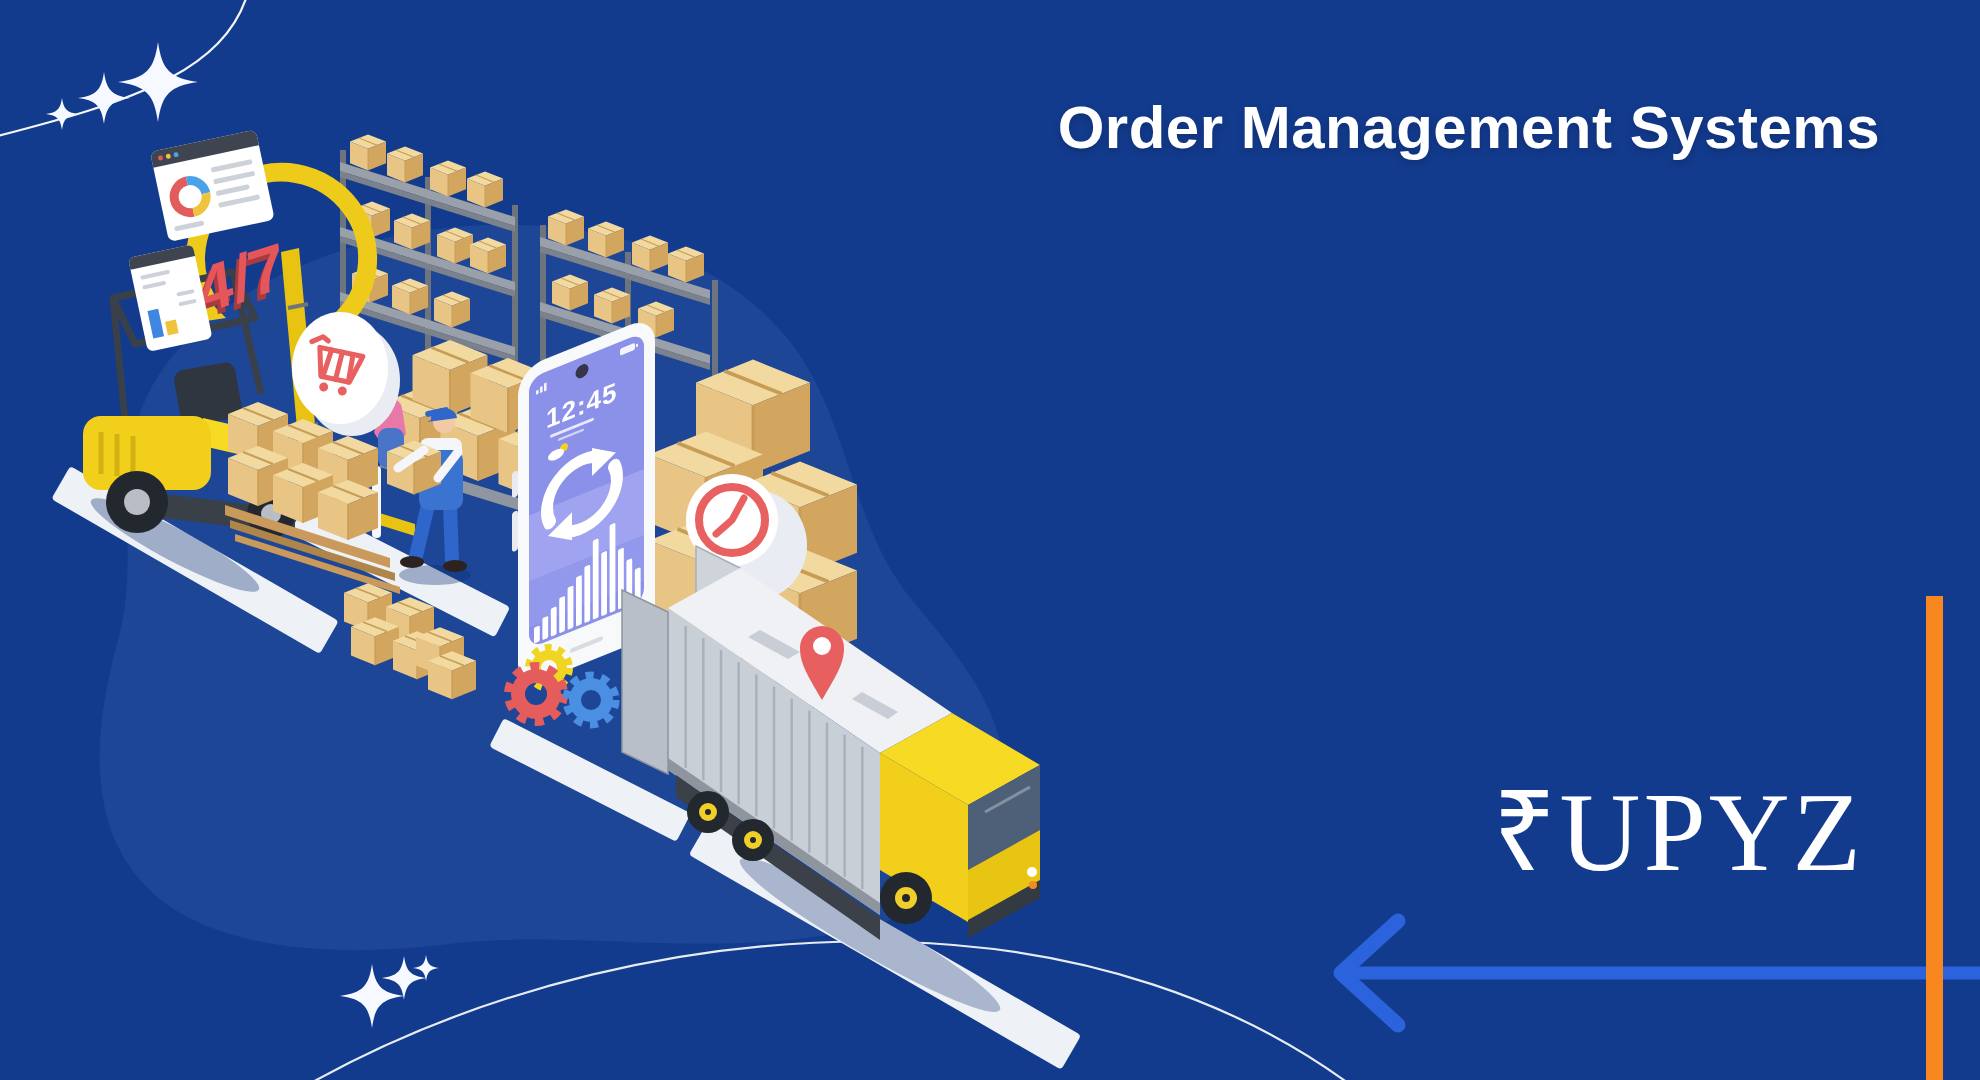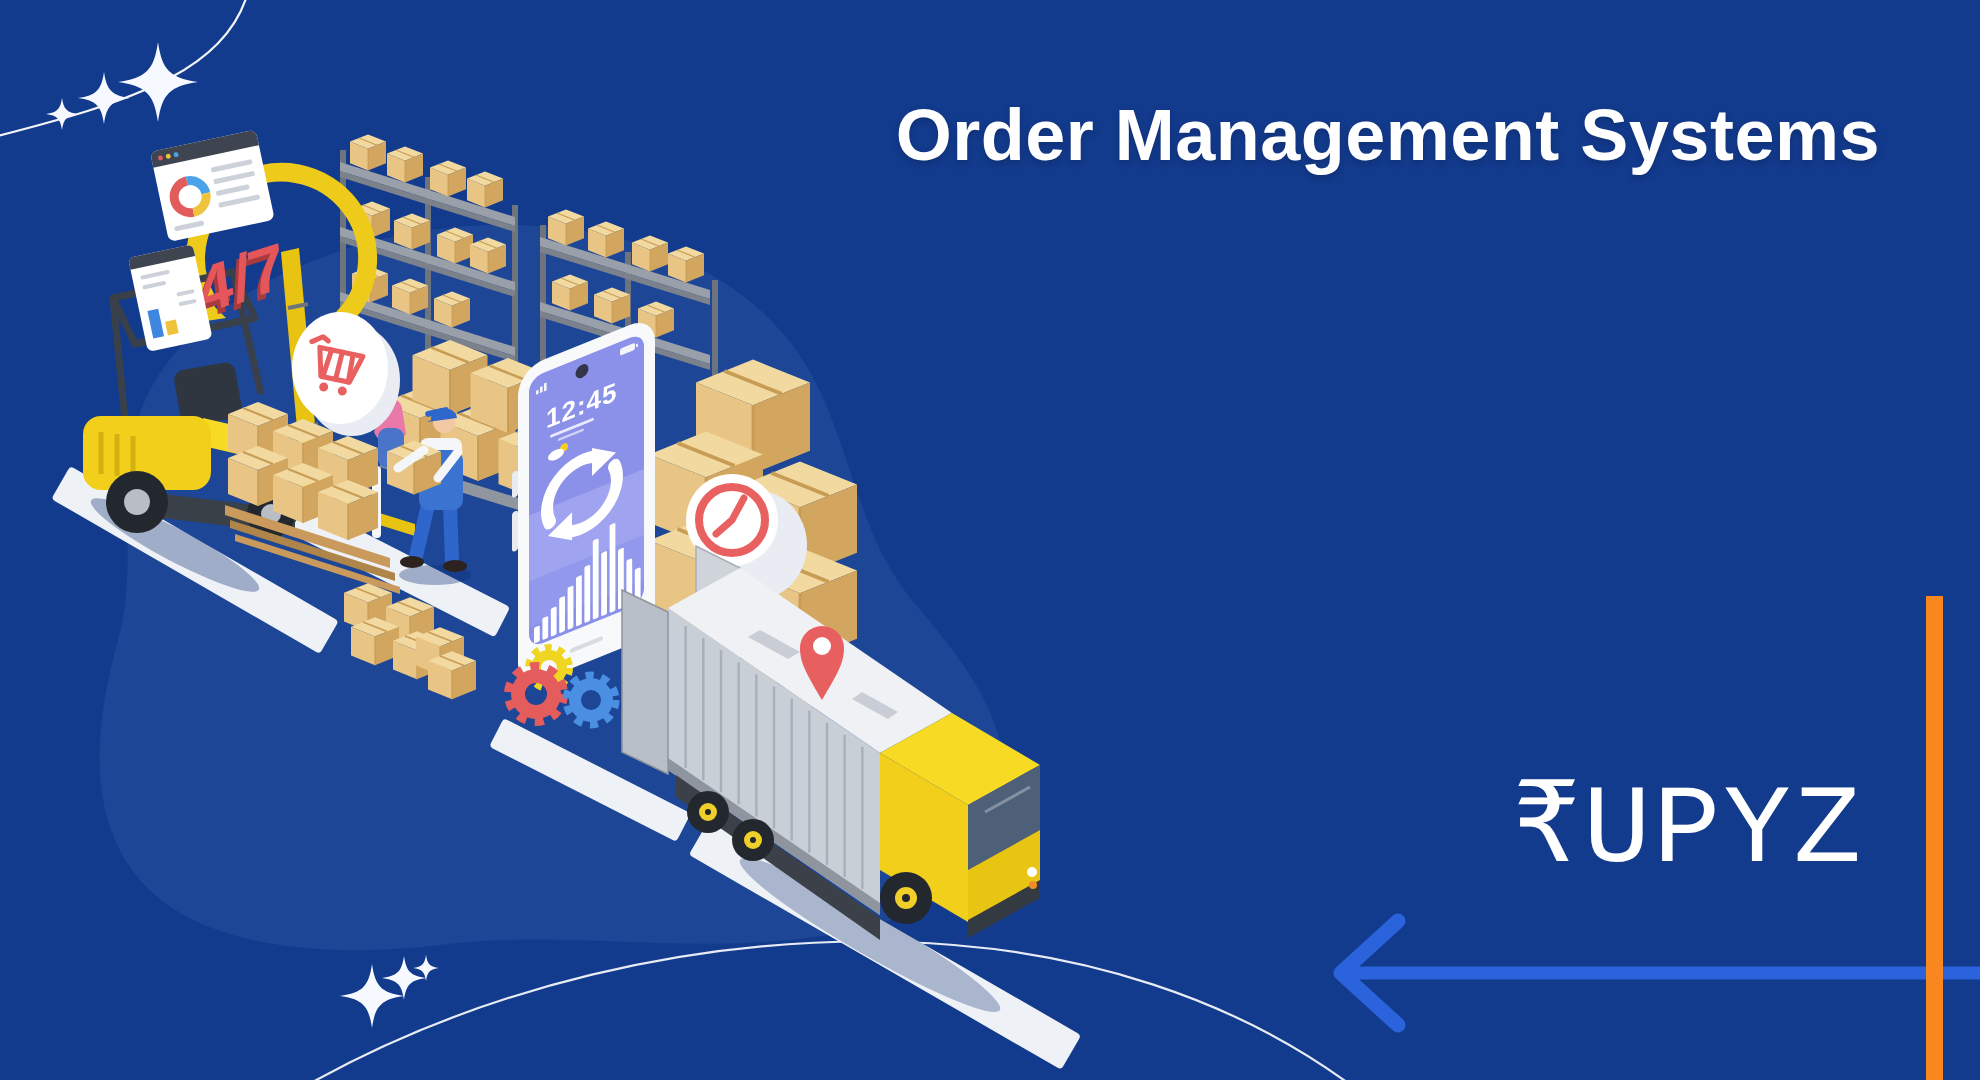--- a/index.html
+++ b/index.html
@@ -1,23 +1,23 @@
 <!DOCTYPE html>
 <html><head>
 <meta charset="utf-8">
 <style>
   html,body{margin:0;padding:0;}
   body{width:1980px;height:1080px;overflow:hidden;position:relative;
        background:#133b8d;font-family:"Liberation Sans",sans-serif;}
   .stage{position:absolute;inset:0;width:1980px;height:1080px;}
   .title-block{position:absolute;top:92px;right:100px;text-align:right;color:#ffffff;
-       font-weight:bold;font-size:72px;line-height:1.21;letter-spacing:.5px;
+       font-weight:bold;font-size:60px;line-height:1.21;letter-spacing:.5px;
        text-shadow:0 3px 7px rgba(10,25,70,.35);white-space:nowrap;}
   .logo-block{position:absolute;top:776px;right:116px;color:#ffffff;
-       font-family:Liberation Mono, monospace;font-weight:400;font-size:112px;
+       font-family:Liberation Serif, serif;font-weight:400;font-size:112px;
        letter-spacing:3px;line-height:1;}
   .accent-bar{position:absolute;left:1926px;top:596px;width:17px;height:484px;background:#f8871f;}
   svg text{font-family:"Liberation Sans",sans-serif;}
 </style>
 </head>
 <body style="background: rgb(19, 59, 141);">
 
 <svg class="stage" viewBox="0 0 1980 1080">
   <defs>
     <g id="cube">

